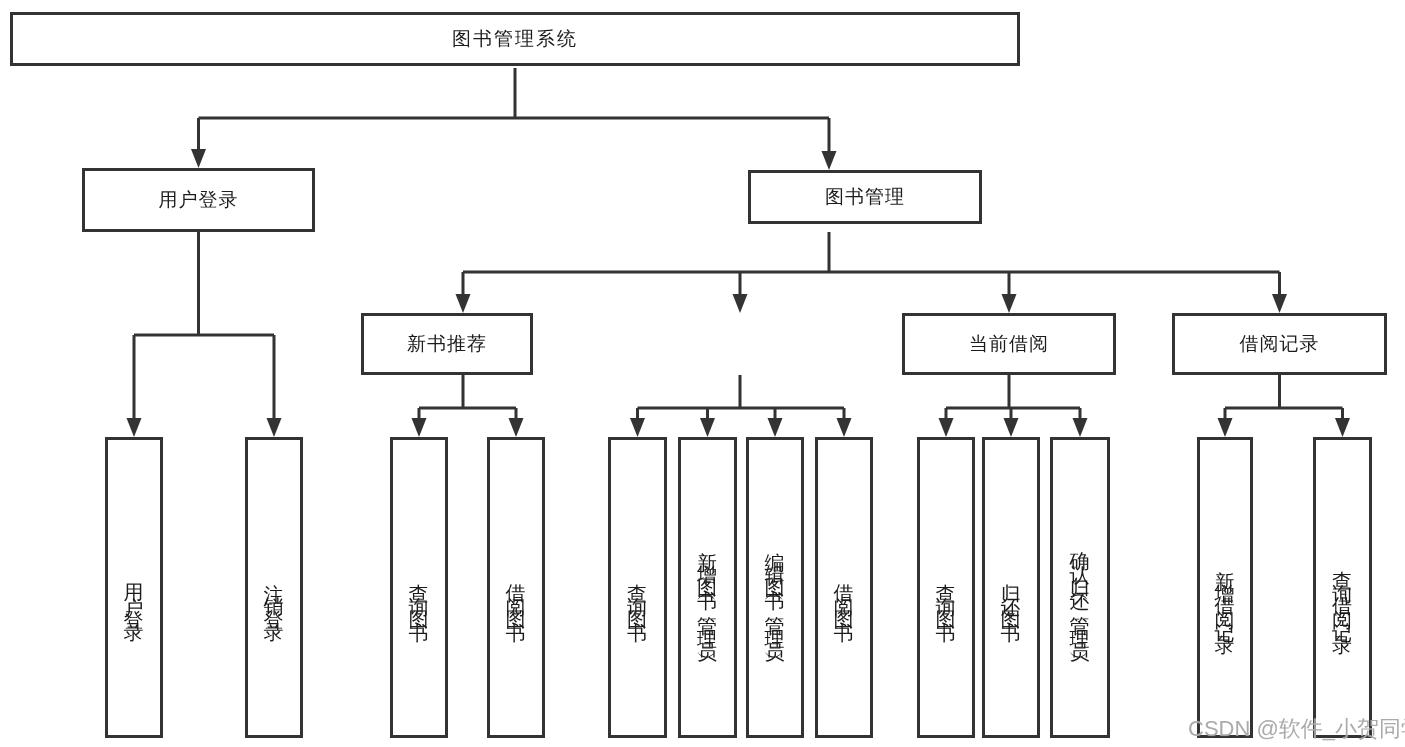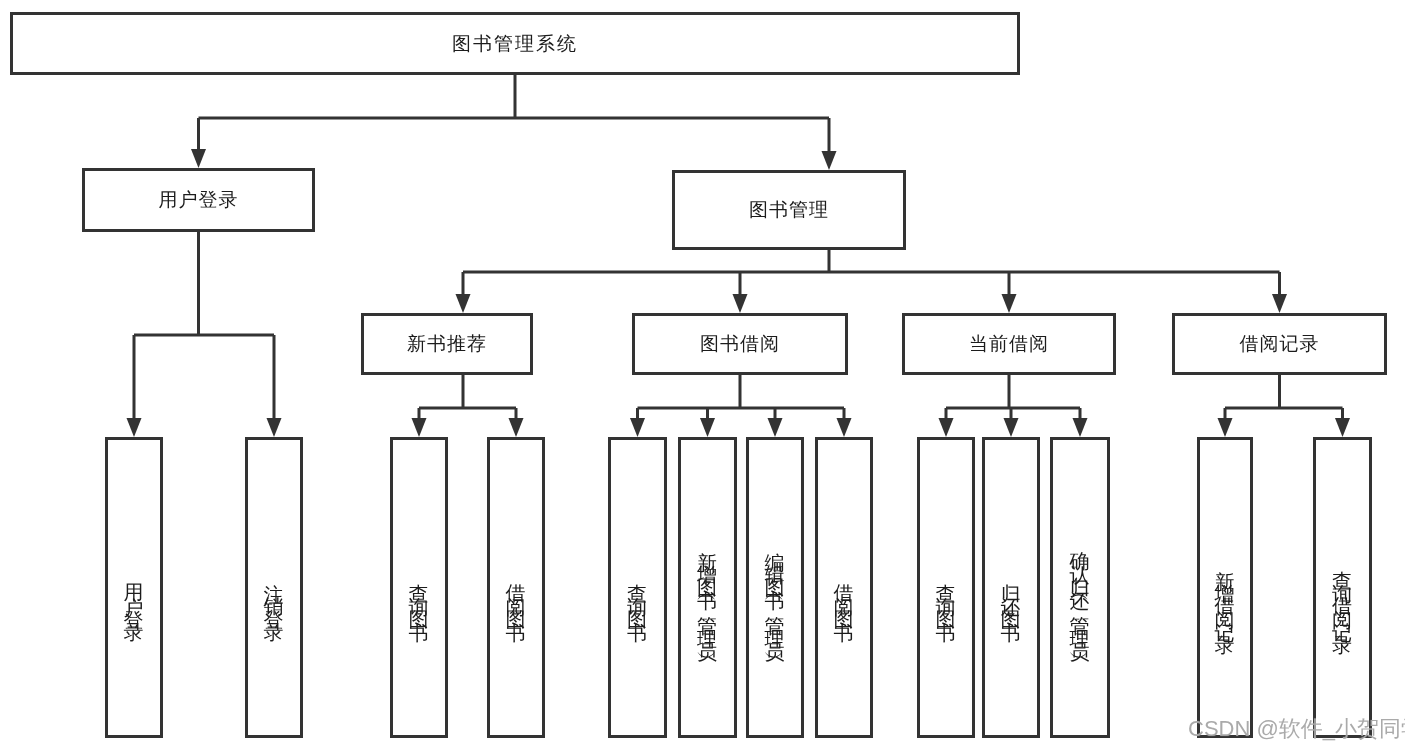--- a/index.html
+++ b/index.html
@@ -109,36 +109,33 @@
       <polygon class="ar" points="1072.5,418 1087.5,418 1080,437"></polygon>
     </g>
 
     <g>
       <path class="ln" d="M1279.5 375 V408 M1225 408 H1342.5 M1225 408 V419 M1342.5 408 V419"></path>
       <polygon class="ar" points="1217.5,418 1232.5,418 1225,437"></polygon>
       <polygon class="ar" points="1335,418 1350,418 1342.5,437"></polygon>
     </g>
   </svg>
 
-  <div class="node hnode root-node" style="left:10px;top:12px;width:1010px;height:63px">
+  <div class="node hnode root-node" style="left:10px;top:12px;width:1010px;height:54px">
     <span>图书管理系统</span>
   </div>
 
   <div class="node hnode" style="left:82px;top:168px;width:233px;height:64px">
     <span>用户登录</span>
   </div>
-  <div class="node hnode" style="left:672px;top:170px;width:234px;height:80px">
+  <div class="node hnode" style="left:748px;top:170px;width:234px;height:54px">
     <span>图书管理</span>
   </div>
 
   <div class="node hnode" style="left:361px;top:313px;width:172px;height:62px">
     <span>新书推荐</span>
-  </div>
-  <div class="node hnode" style="left:632px;top:313px;width:216px;height:62px">
-    <span>图书借阅</span>
   </div>
   <div class="node hnode" style="left:902px;top:313px;width:214px;height:62px">
     <span>当前借阅</span>
   </div>
   <div class="node hnode" style="left:1172px;top:313px;width:215px;height:62px">
     <span>借阅记录</span>
   </div>
 
   <div class="node vnode" style="left:105px;top:437px;width:58px;height:301px">
     <span>用户登录</span>

